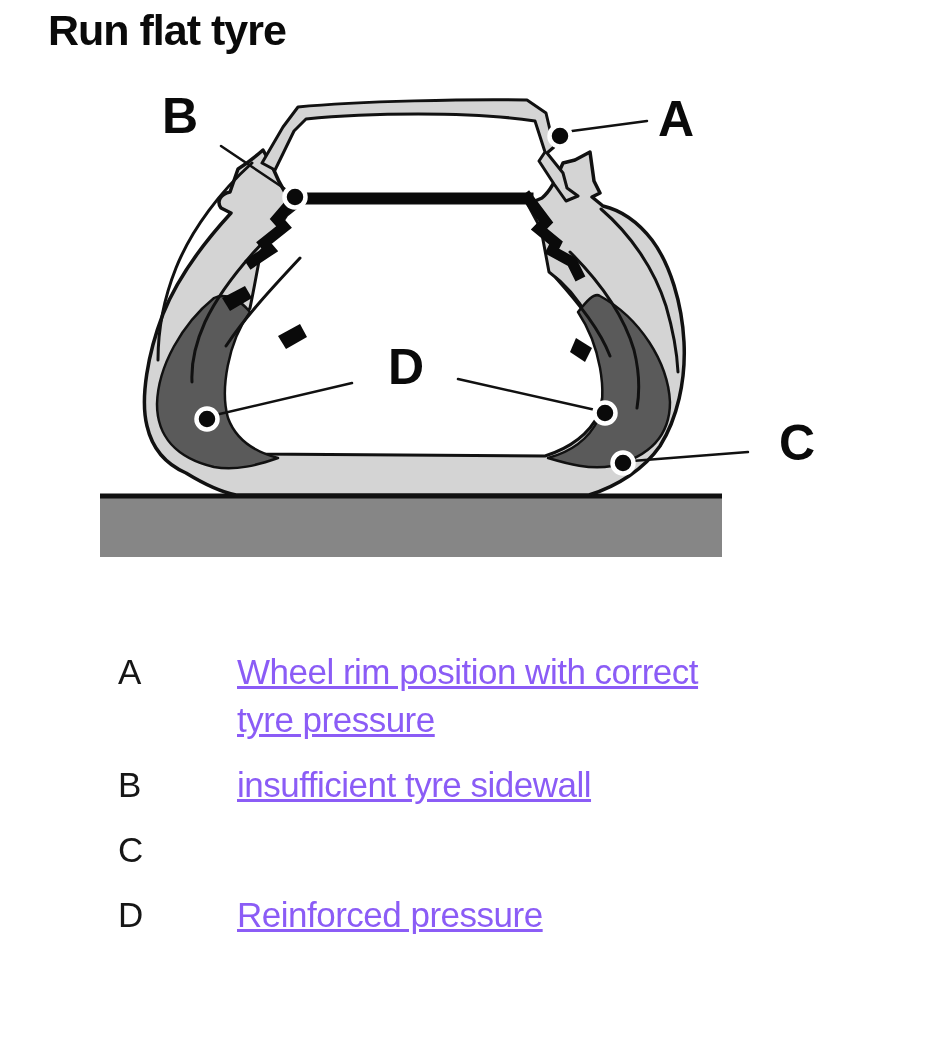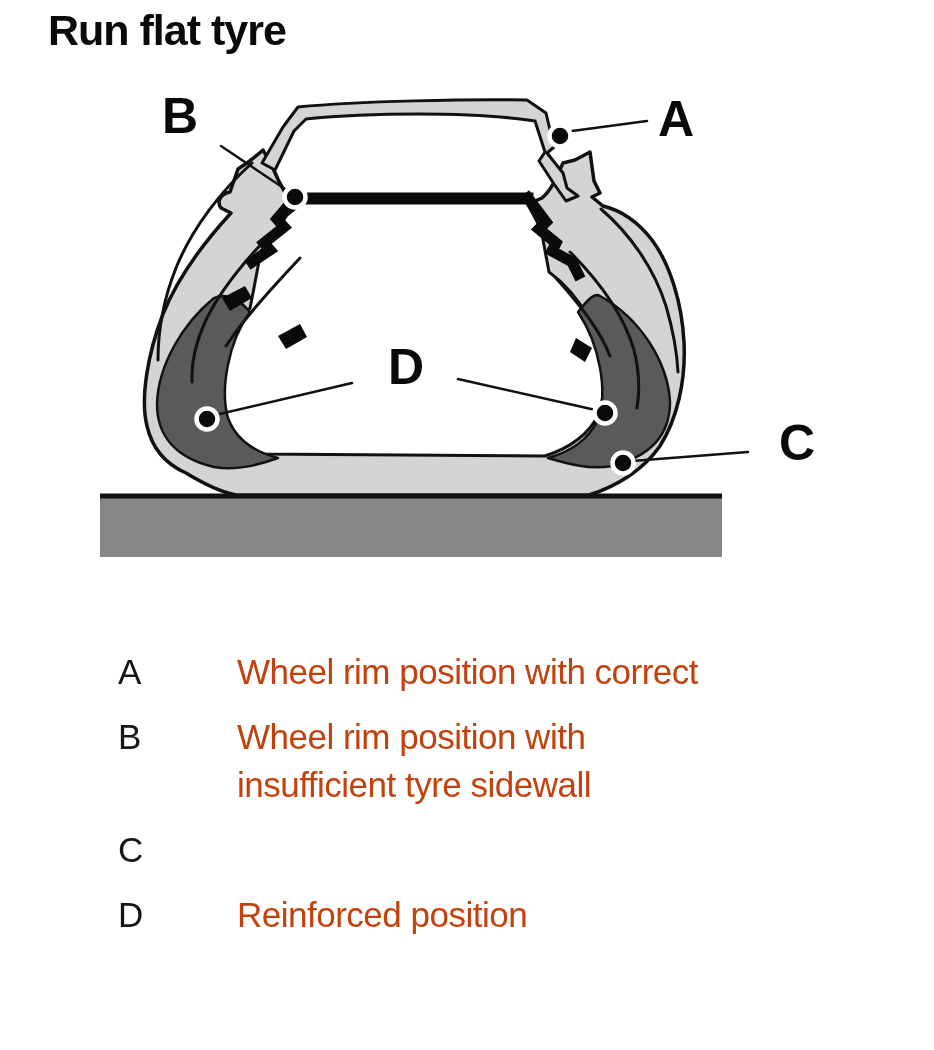--- a/index.html
+++ b/index.html
@@ -53,21 +53,22 @@
     font-size: 35px;
     line-height: 48px;
     letter-spacing: -0.5px;
     color: #161616;
   }
   .legend-text {
     flex: 1 1 auto;
     font-size: 35px;
     line-height: 48px;
     letter-spacing: -0.5px;
-    color: #c2410c;
+    color: #8b5cf6;
+    text-decoration: underline;
   }
 </style>
 </head>
 <body>
 
 <div id="page">
 
   <div id="page-title">Run flat tyre</div>
 
   <svg id="diagram-svg" width="934" height="625" viewBox="0 0 934 625" xmlns="http://www.w3.org/2000/svg">
@@ -176,33 +177,33 @@
     <text class="diag-label" x="676" y="136" text-anchor="middle">A</text>
     <text class="diag-label" x="406" y="384" text-anchor="middle">D</text>
     <text class="diag-label" x="797" y="460" text-anchor="middle">C</text>
   </svg>
 
   <div id="legend">
     <div class="legend-row">
       <div class="legend-key">A</div>
       <div class="legend-text">
         <div>Wheel rim position with correct</div>
+        <div>tyre pressure</div>
       </div>
     </div>
     <div class="legend-row">
       <div class="legend-key">B</div>
       <div class="legend-text">
-        <div>Wheel rim position with</div>
         <div>insufficient tyre sidewall</div>
       </div>
     </div>
     <div class="legend-row">
       <div class="legend-key">C</div>
     </div>
     <div class="legend-row">
       <div class="legend-key">D</div>
       <div class="legend-text">
-        <div>Reinforced position</div>
+        <div>Reinforced pressure</div>
       </div>
     </div>
   </div>
 
 </div>
 
 </body></html>

